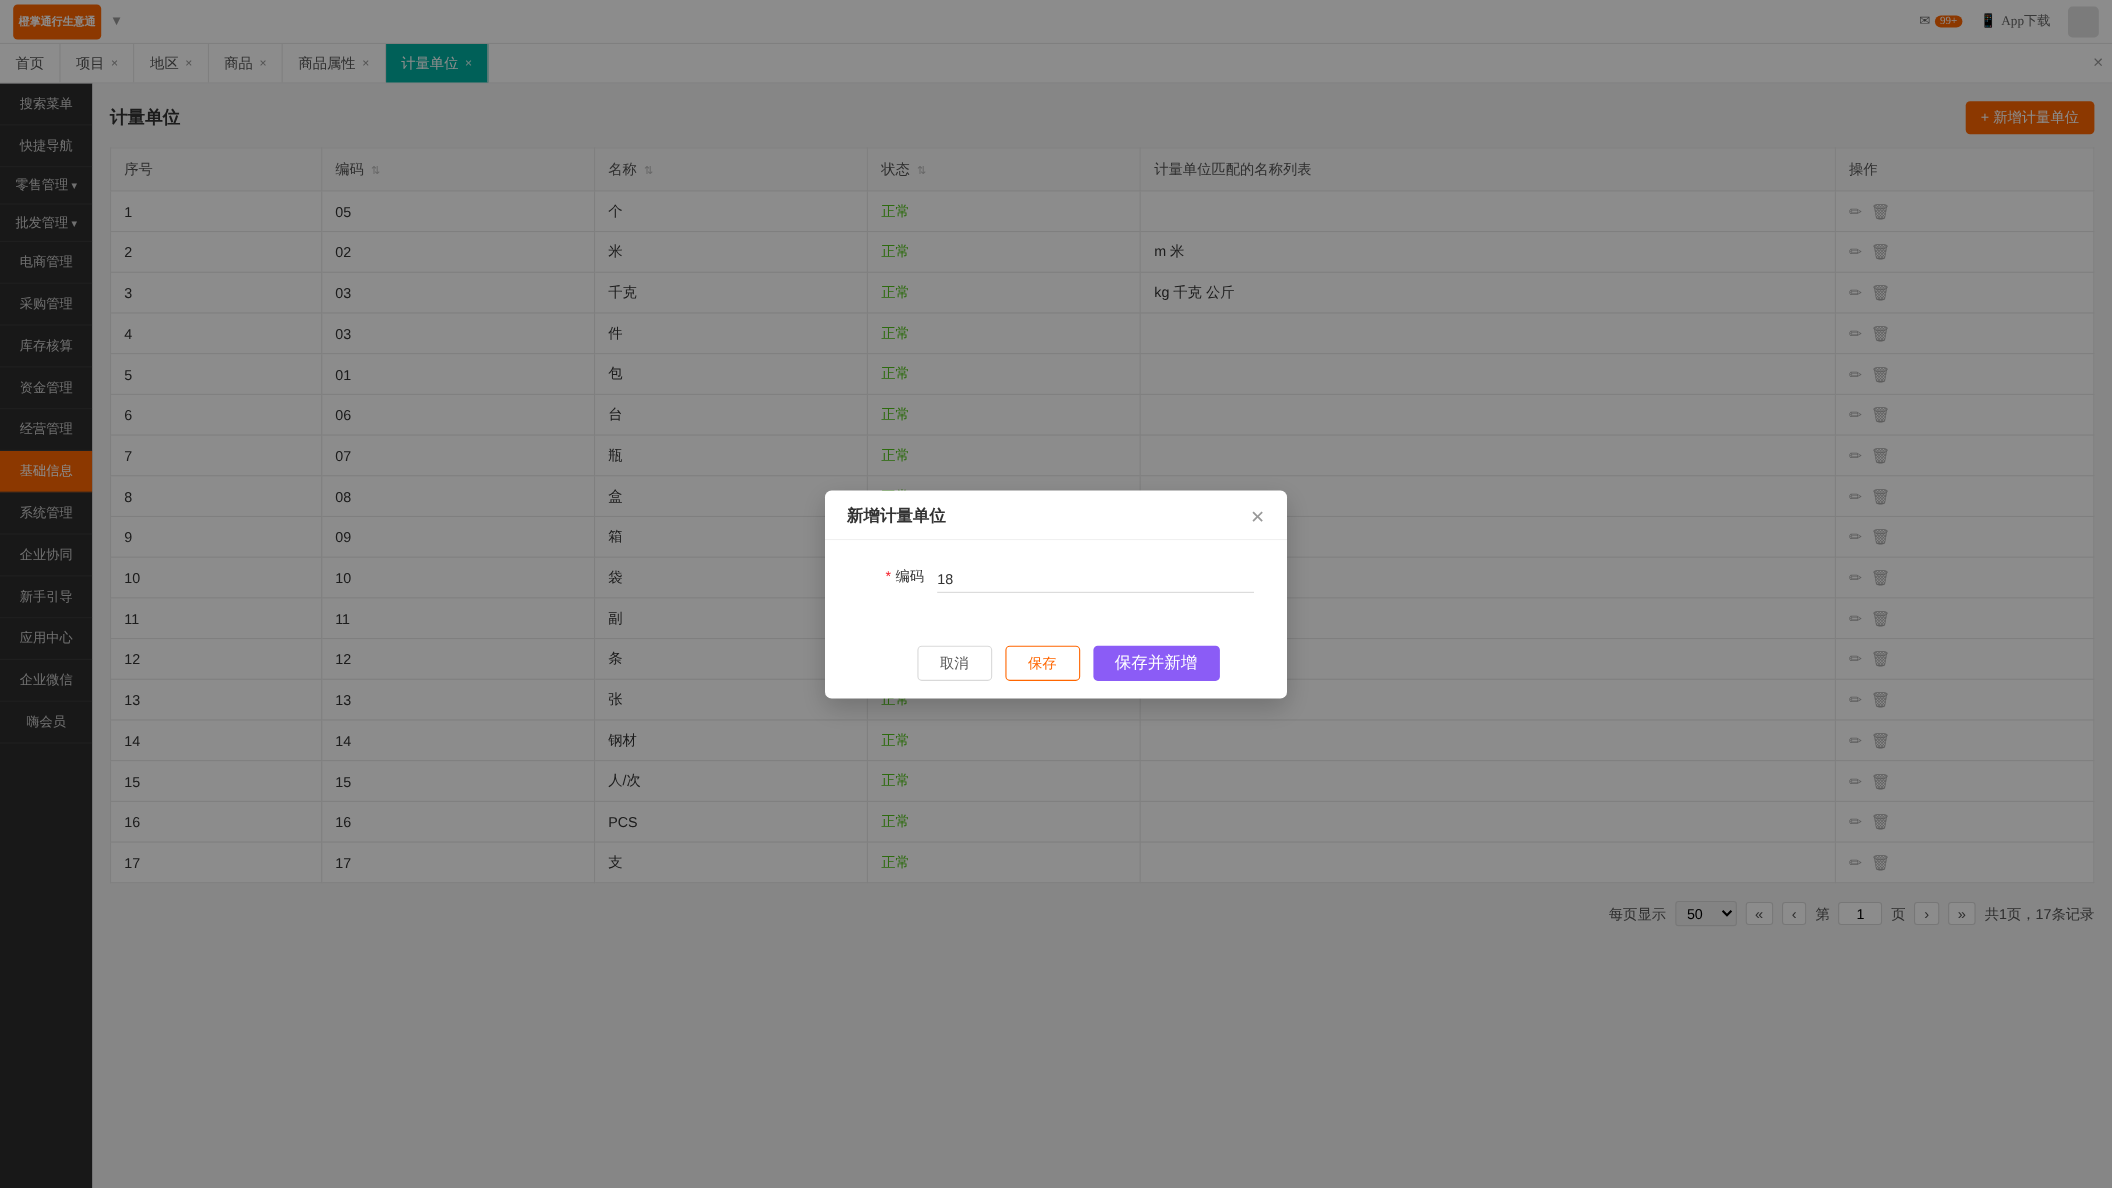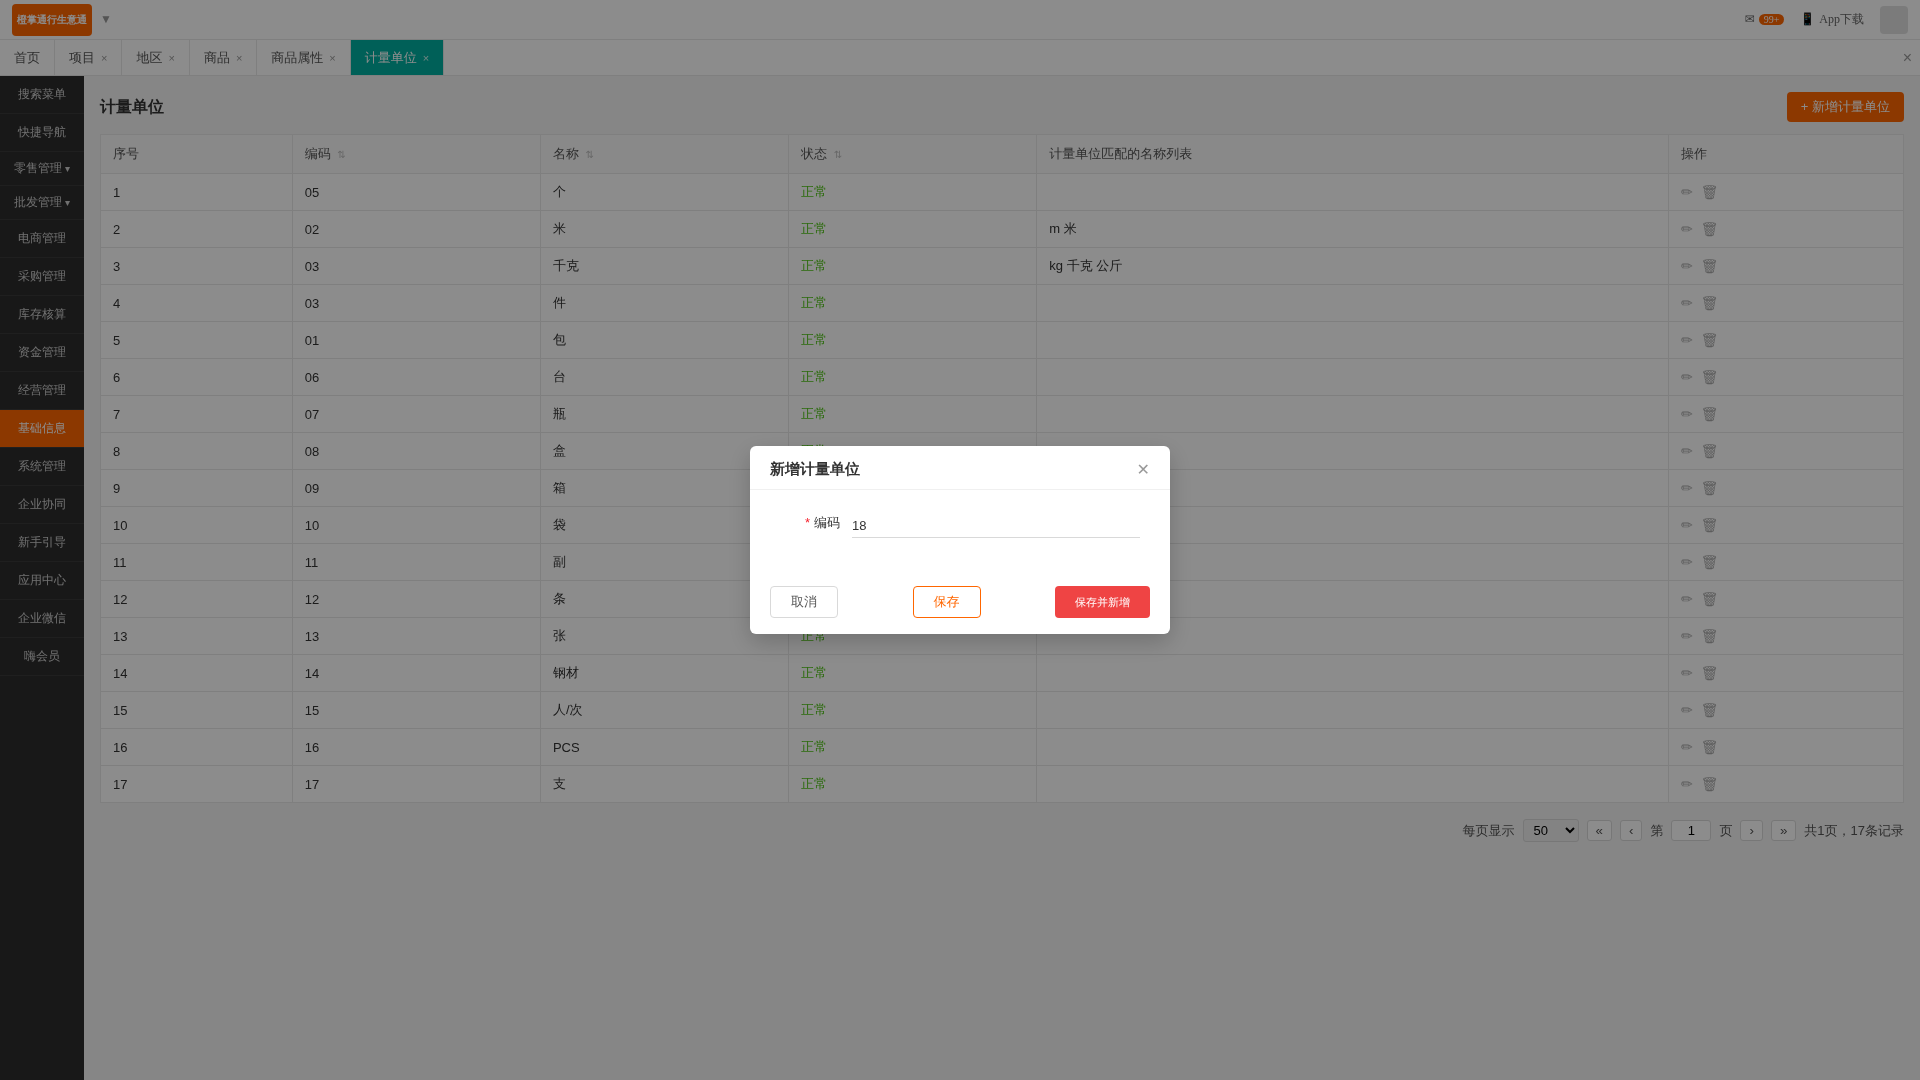--- a/index.html
+++ b/index.html
@@ -304,49 +304,50 @@
       font-size: 13px;
       outline: none;
       color: #333;
     }
     .form-input.active-input {
       border-bottom-color: #f60;
     }
     .modal-footer {
       padding: 12px 20px 16px;
       display: flex;
-      justify-content: space-between;
+      justify-content: center;
       gap: 12px;
+      margin-left: 22px;
     }
     .btn-cancel {
       border: 1px solid #d9d9d9;
       background: #fff;
       padding: 6px 20px;
       border-radius: 4px;
       cursor: pointer;
       font-size: 13px;
       color: #555;
     }
     .btn-save {
       border: 1px solid #f60;
       background: #fff;
       color: #f60;
       padding: 6px 20px;
       border-radius: 4px;
       cursor: pointer;
       font-size: 13px;
     }
     .btn-save-new {
-      background: #ef4444;
+      background: #8b5cf6;
       color: #fff;
       border: none;
       padding: 6px 20px;
       border-radius: 4px;
       cursor: pointer;
-      font-size: 11px;
+      font-size: 15px;
     }
   </style>
 </head>
 <body>
 
 <div class="top-header">
   <div class="logo-area">
     <div class="logo-box">
       <span style="font-size:10px;">橙掌通行生意通</span>
     </div>

